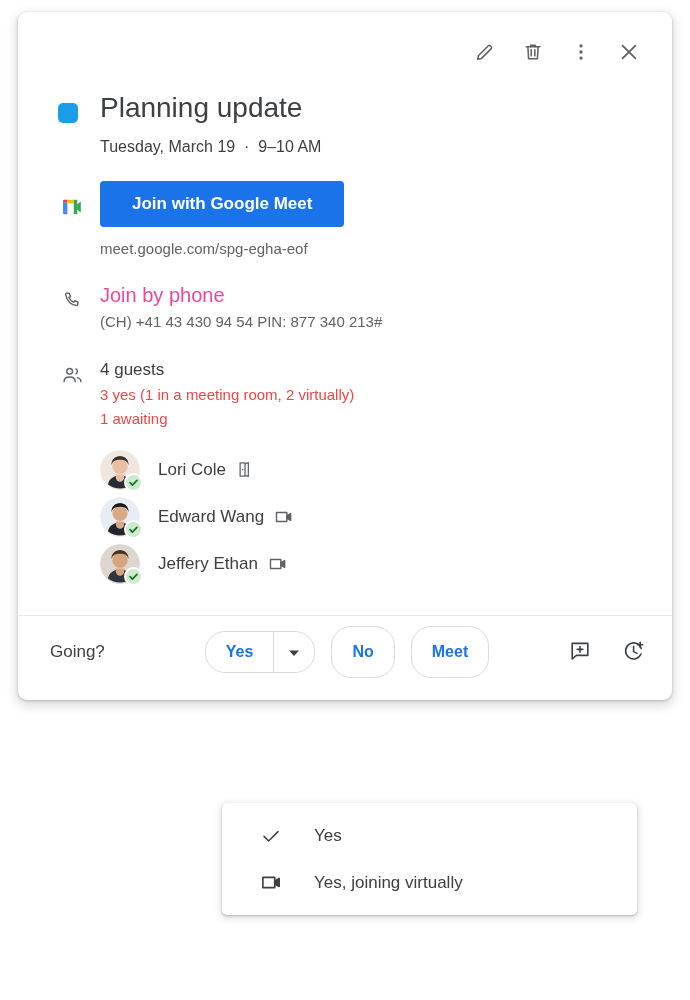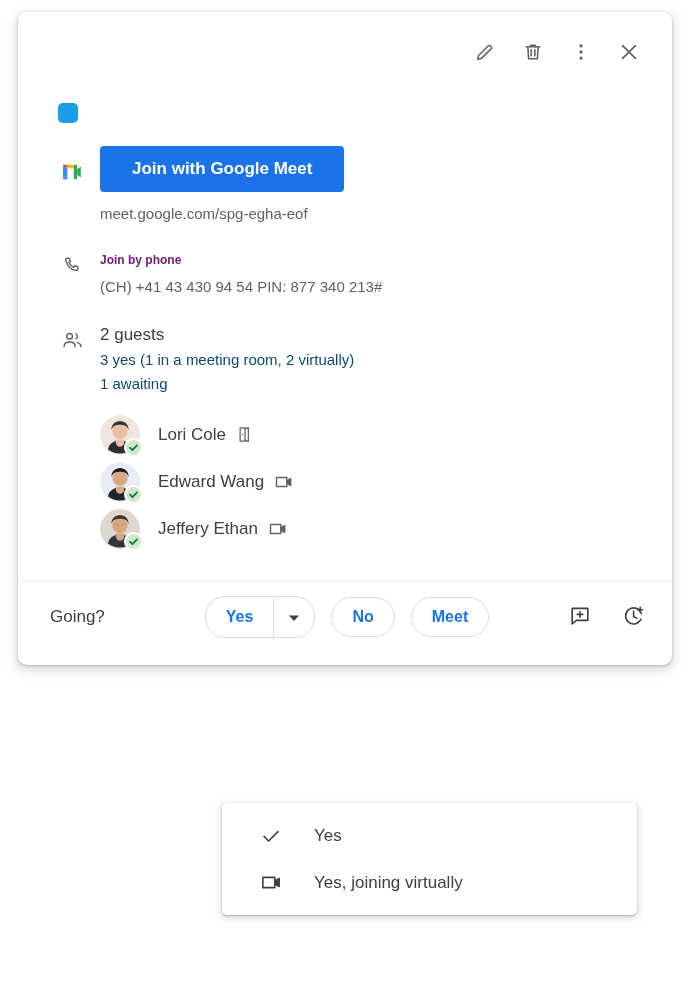--- a/index.html
+++ b/index.html
@@ -127,42 +127,42 @@
   }
   .meet-url {
     font-size: 15px;
     color: #5f6368;
     margin-top: 12px;
     line-height: 20px;
   }
 
   .row-phone { margin-top: 25px; }
   .phone-link {
-    font-size: 12px;
-    color: #701a75;
-    font-weight: bold;
+    font-size: 20px;
+    color: #ec4899;
+    font-weight: normal;
     cursor: pointer;
     line-height: 22px;
   }
   .phone-number {
     font-size: 15px;
     color: #5f6368;
     margin-top: 5px;
     line-height: 21px;
   }
 
   .row-guests { margin-top: 26px; }
   .guest-count {
     font-size: 17px;
     color: #3c4043;
     line-height: 23px;
   }
   .guest-sub {
     font-size: 15px;
-    color: #0c4a6e;
+    color: #ef4444;
     line-height: 21px;
     margin-top: 3px;
   }
 
   
   .guest-list {
     margin-top: 17px;
   }
   .guest-item {
     display: flex;
@@ -259,21 +259,21 @@
   .split-arrow {
     display: flex;
     align-items: center;
     justify-content: center;
     width: 40px;
     cursor: pointer;
     background: transparent;
     border: none;
   }
   .pill-btn {
-    height: 40px;
+    height: 52px;
     border: 1px solid #dadce0;
     border-radius: 20px;
     background: #fff;
     color: #1a73e8;
     font-size: 16px;
     font-weight: bold;
     padding: 0 20px;
     cursor: pointer;
     font-family: "Liberation Sans", sans-serif;
   }
@@ -365,20 +365,24 @@
       <span>
         <svg width="24" height="24" viewBox="0 0 24 24" fill="none" stroke="#5f6368" stroke-width="1.8" stroke-linecap="round">
           <path d="M5.6 5.6l12.8 12.8M18.4 5.6L5.6 18.4"></path>
         </svg>
       </span>
     </button>
   </div>
 
   <div class="title-row">
     <div class="color-chip" style="background:#1a9ee8"></div>
+    <div class="title-text-wrap">
+      <h1 class="event-title">Planning update</h1>
+      <div class="event-when">Tuesday, March 19  ·  9–10 AM</div>
+    </div>
   </div>
 
 
   <div class="detail-row row-meet">
     <div class="detail-icon" style="padding-top:14px">
       <svg width="24" height="24" viewBox="0 0 24 24">
         <path d="M3 7.2h4.6V4.8H4.2A1.2 1.2 0 0 0 3 6z" fill="#ea4335"></path>
         <path d="M3 7.2h4.6v9.6H3z" fill="#4285f4"></path>
         <path d="M3 16.8h4.6v2.4H4.2A1.2 1.2 0 0 1 3 18z" fill="#4285f4"></path>
         <path d="M7.6 4.8h6.2v14.4H7.6z" fill="#ffffff"></path>
@@ -408,21 +412,21 @@
   <div class="detail-row row-guests">
     <div class="detail-icon" style="padding-top:6px">
       <svg width="23" height="23" viewBox="0 0 24 24" fill="none" stroke="#5f6368" stroke-width="1.5" stroke-linecap="round" stroke-linejoin="round">
         <circle cx="9" cy="7.6" r="3"></circle>
         <path d="M3.2 18.4c0-3.2 2.6-4.9 5.8-4.9s5.8 1.7 5.8 4.9"></path>
         <path d="M15.6 5.1a3 3 0 0 1 0 5.2"></path>
         <path d="M17.2 14.2c2.2.6 3.6 2 3.6 4.2"></path>
       </svg>
     </div>
     <div class="detail-body">
-      <div class="guest-count">2 guests</div>
+      <div class="guest-count">4 guests</div>
       <div class="guest-sub">3 yes (1 in a meeting room, 2 virtually)</div>
       <div class="guest-sub">1 awaiting</div>
 
       <div class="guest-list" id="guest-list">
           <div class="guest-item">
             <div class="avatar-wrap">
               <span class="avatar">
                 <svg width="40" height="40" viewBox="0 0 40 40">
                   <circle cx="20" cy="20" r="20" fill="#efe6df"></circle>
                   <circle cx="20" cy="16.5" r="7.6" fill="#e6bfa4"></circle>

